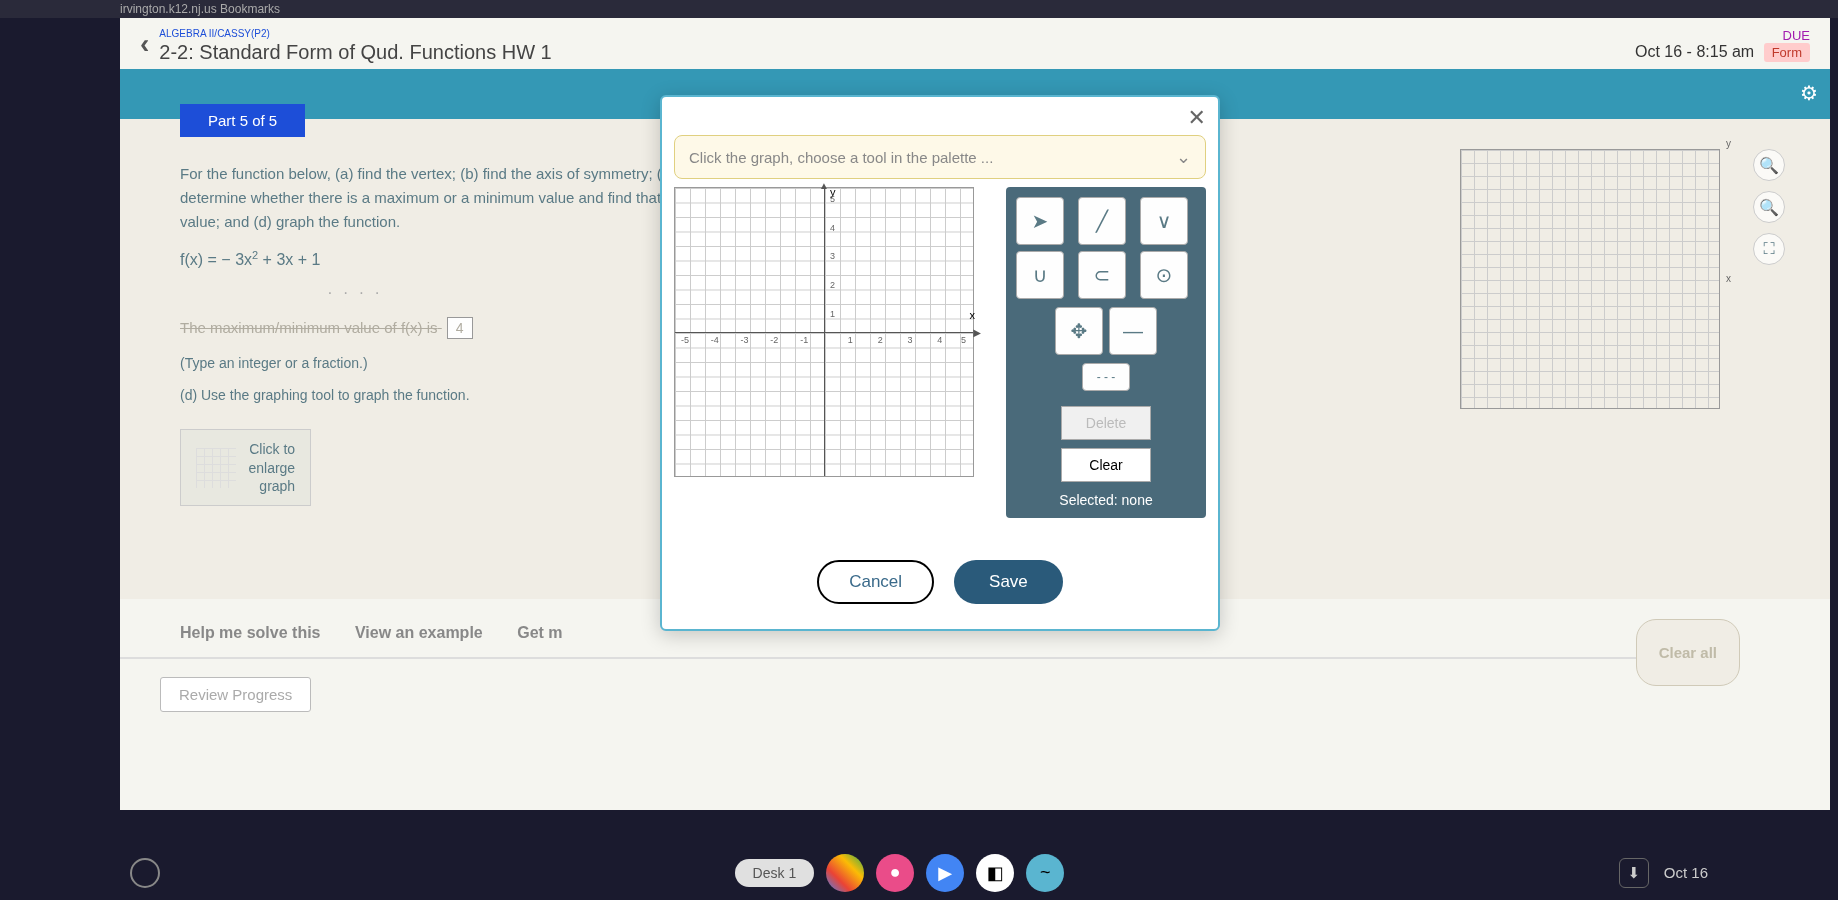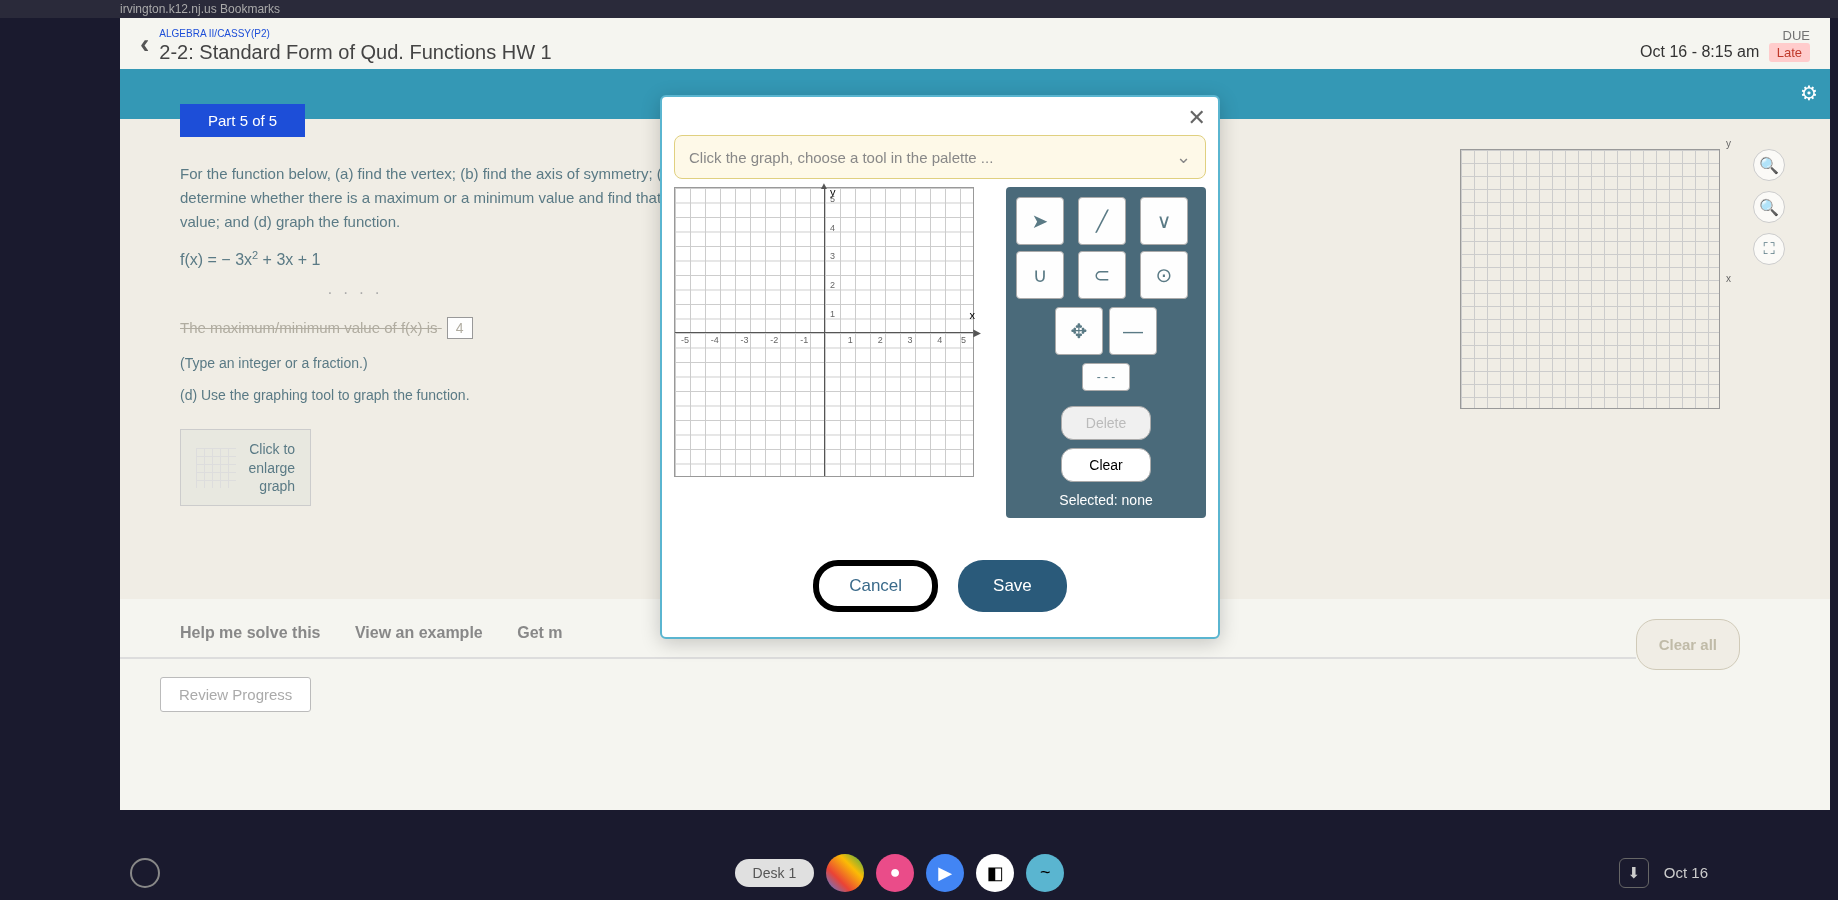--- a/index.html
+++ b/index.html
@@ -6,21 +6,21 @@
     body { background: #1a1a2e; width: 1838px; height: 900px; overflow: hidden; position: relative; }
     .browser-bar { background: #2a2a3a; height: 18px; display: flex; align-items: center; padding: 0 120px; color: #aaa; font-size: 12px; }
     .main-frame { position: absolute; top: 18px; left: 120px; right: 8px; bottom: 90px; background: #f5f5f0; }
     .top-header { display: flex; justify-content: space-between; padding: 10px 20px 5px 20px; }
     .back-arrow { font-size: 28px; color: #555; margin-right: 10px; font-weight: bold; cursor: pointer; }
     .header-left { display: flex; align-items: flex-start; }
     .course-info { display: flex; flex-direction: column; }
     .course-name { font-size: 10px; color: #1d4ed8; margin-bottom: 2px; }
     .assignment-title { font-size: 20px; color: #444; }
     .due-info { text-align: right; }
-    .due-label { font-size: 13px; color: #737373; }
+    .due-label { font-size: 13px; color: #a21caf; }
     .due-date { font-size: 16px; color: #333; }
     .late-badge { background: #ffcccc; color: #c0392b; padding: 2px 8px; border-radius: 3px; font-size: 13px; margin-left: 5px; }
     .blue-strip { background: #3498b5; height: 50px; position: relative; }
     .gear-icon { position: absolute; right: 12px; top: 12px; color: white; font-size: 20px; cursor: pointer; }
     .content-area { background: #f0ede5; padding: 0 60px; min-height: 480px; position: relative; }
     .part-tab { background: #1d4ed8; color: white; padding: 8px 28px; display: inline-block; font-size: 15px; position: relative; top: -15px; }
     .question-text { color: #5a7a85; font-size: 15px; line-height: 1.6; max-width: 500px; margin-top: 10px; }
     .formula { color: #5a7a85; font-size: 16px; margin: 15px 0; }
     .formula sup { font-size: 11px; }
     .divider-dots { color: #aaa; text-align: center; width: 350px; margin: 15px 0; letter-spacing: 3px; }
@@ -30,21 +30,21 @@
     .graph-btn-area { display: inline-block; background: #e8e8e0; border: 1px solid #ccc; padding: 10px 15px; margin-top: 10px; cursor: pointer; text-align: right; }
     .graph-btn-area .mini-graph { width: 40px; height: 40px; display: inline-block; vertical-align: middle; background: linear-gradient(#ddd 1px, transparent 1px), linear-gradient(90deg, #ddd 1px, transparent 1px); background-size: 8px 8px; }
     .graph-btn-text { display: inline-block; vertical-align: middle; color: #5a7a85; font-size: 14px; margin-left: 8px; line-height: 1.3; }
     .bg-graph { position: absolute; right: 90px; top: 30px; width: 280px; height: 300px; }
     .bg-graph-grid { width: 260px; height: 260px; background: linear-gradient(#ccc 1px, transparent 1px), linear-gradient(90deg, #ccc 1px, transparent 1px); background-size: 13px 13px; border: 1px solid #999; position: relative; }
     .zoom-controls { position: absolute; right: -45px; top: 0; display: flex; flex-direction: column; gap: 10px; }
     .zoom-btn { width: 32px; height: 32px; border-radius: 50%; background: rgba(255,255,255,0.7); border: 1px solid #ccc; display: flex; align-items: center; justify-content: center; cursor: pointer; color: #5a7a85; font-size: 16px; }
     .axis-tick { position: absolute; font-size: 10px; color: #666; }
     .help-links { padding: 25px 60px 15px; color: #888; font-size: 16px; font-weight: bold; }
     .help-links span { margin-right: 30px; cursor: pointer; }
-    .clear-all-btn { float: right; border: 1px solid #d0cab8; border-radius: 20px; padding: 16px 22px; color: #c0bba8; background: #f0ede5; cursor: pointer; font-size: 15px; margin-top: -5px; }
+    .clear-all-btn { float: right; border: 1px solid #d0cab8; border-radius: 20px; padding: 24px 22px; color: #c0bba8; background: #f0ede5; cursor: pointer; font-size: 15px; margin-top: -5px; }
     .bottom-bar { border-top: 2px solid #ddd; padding: 18px 40px; display: flex; justify-content: space-between; align-items: center; background: #f5f5f0; }
     .review-btn { border: 1px solid #bbb; padding: 8px 18px; color: #aaa; background: white; cursor: pointer; font-size: 15px; border-radius: 3px; }
     .question-nav { display: flex; align-items: center; color: #666; font-size: 15px; gap: 10px; }
     .q-input { width: 45px; border: 1px solid #ccc; padding: 4px; text-align: center; font-size: 14px; }
     .back-btn { border: 1px solid #bbb; padding: 8px 20px; background: white; cursor: pointer; font-size: 15px; border-radius: 3px; color: #555; }
 
     
     .modal { position: absolute; top: 95px; left: 660px; width: 560px; background: white; border: 2px solid #5ab5d0; border-radius: 6px; z-index: 100; box-shadow: 0 4px 20px rgba(0,0,0,0.2); }
     .modal-close { position: absolute; top: 8px; right: 12px; font-size: 22px; color: #666; cursor: pointer; }
     .modal-header { background: #fef9e8; border: 1px solid #e0d080; margin: 38px 12px 8px 12px; padding: 10px 14px; color: #888; font-size: 15px; display: flex; justify-content: space-between; align-items: center; border-radius: 8px; }
@@ -56,25 +56,25 @@
     .modal-graph-grid .arrow-y { position: absolute; left: 50%; top: -8px; transform: translateX(-50%); color: #555; font-size: 10px; }
     .modal-graph-grid .arrow-x { position: absolute; right: -8px; top: 50%; transform: translateY(-50%); color: #555; font-size: 10px; }
     .modal-graph-grid .label-y { position: absolute; left: 52%; top: -2px; font-size: 11px; }
     .modal-graph-grid .label-x { position: absolute; right: -2px; top: 42%; font-size: 11px; }
     .tick-lbl { position: absolute; font-size: 9px; color: #666; }
     .palette { background: #4a6a7a; padding: 10px; border-radius: 4px; width: 200px; }
     .tool-grid { display: grid; grid-template-columns: repeat(3, 1fr); gap: 6px; margin-bottom: 8px; }
     .tool-btn { width: 48px; height: 48px; background: #fefefe; border: 1px solid #aaa; border-radius: 4px; display: flex; align-items: center; justify-content: center; cursor: pointer; font-size: 20px; color: #5a7a85; }
     .tool-row2 { display: flex; gap: 6px; justify-content: center; margin-bottom: 8px; }
     .tool-row3 { display: flex; gap: 6px; justify-content: center; margin-bottom: 15px; }
-    .action-btn { display: block; width: 90px; margin: 8px auto; padding: 8px; background: white; border: 1px solid #aaa; border-radius: 12px; cursor: pointer; font-size: 14px; text-align: center; }
+    .action-btn { display: block; width: 90px; margin: 8px auto; padding: 8px; background: white; border: 1px solid #aaa; border-radius: 0; cursor: pointer; font-size: 14px; text-align: center; }
     .action-btn.disabled { color: #bbb; background: #f0f0f0; }
     .selected-label { color: white; font-size: 14px; text-align: center; margin-top: 10px; }
     .modal-footer { display: flex; justify-content: center; gap: 20px; padding: 30px 0 25px; }
-    .cancel-btn { border: 6px solid #000000; color: #3a6a8a; background: white; padding: 10px 30px; border-radius: 25px; font-size: 17px; cursor: pointer; }
+    .cancel-btn { border: 2px solid #000000; color: #3a6a8a; background: white; padding: 10px 30px; border-radius: 25px; font-size: 17px; cursor: pointer; }
     .save-btn { background: #2a5a7a; color: white; border: none; padding: 10px 35px; border-radius: 25px; font-size: 17px; cursor: pointer; }
 
     
     .taskbar { position: absolute; bottom: 0; left: 0; right: 0; height: 55px; background: #1a1a2e; display: flex; align-items: center; padding: 0 130px; }
     .taskbar-left { width: 30px; height: 30px; border-radius: 50%; border: 2px solid #888; margin-right: 20px; cursor: pointer; }
     .taskbar-center { flex: 1; display: flex; justify-content: center; gap: 12px; align-items: center; }
     .desk-pill { background: #e0e0e0; color: #555; padding: 6px 18px; border-radius: 20px; font-size: 14px; cursor: pointer; }
     .task-icon { width: 38px; height: 38px; border-radius: 50%; display: flex; align-items: center; justify-content: center; cursor: pointer; font-size: 18px; }
     .taskbar-right { display: flex; align-items: center; gap: 15px; color: #ccc; font-size: 15px; }
     .tray-icon { width: 30px; height: 30px; border: 1px solid #666; border-radius: 6px; display: flex; align-items: center; justify-content: center; cursor: pointer; }
@@ -91,21 +91,21 @@
     <div class="header-left">
       <span class="back-arrow">‹</span>
       <div class="course-info">
         <span class="course-name">ALGEBRA II/CASSY(P2)</span>
         <span class="assignment-title">2-2: Standard Form of Qud. Functions HW 1</span>
       </div>
     </div>
     <div class="due-info">
       <div class="due-label">DUE</div>
       <span class="due-date">Oct 16 - 8:15 am</span>
-      <span class="late-badge">Late</span>
+      <span class="late-badge">Form</span>
     </div>
   </div>
 
   <div class="blue-strip">
     <span class="gear-icon">⚙</span>
   </div>
 
   <div class="content-area">
     <div class="part-tab">Part 5 of 5</div>
 

